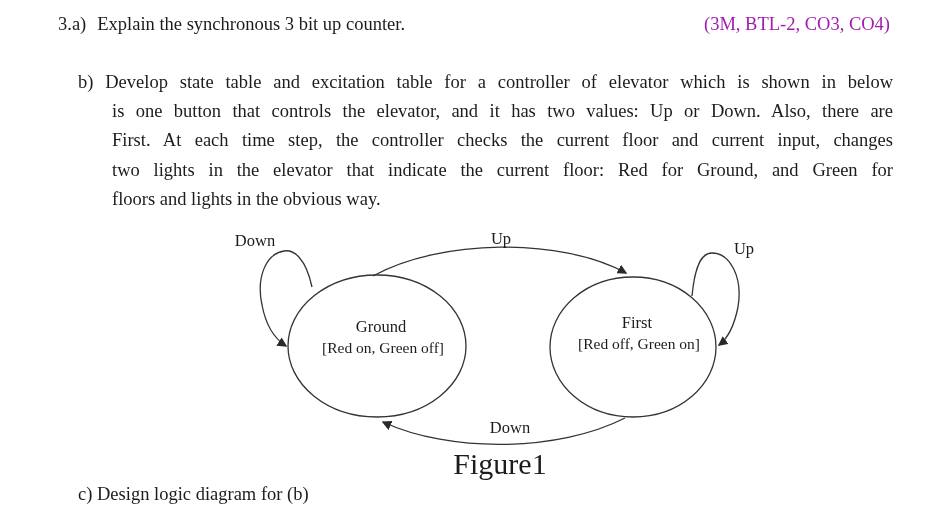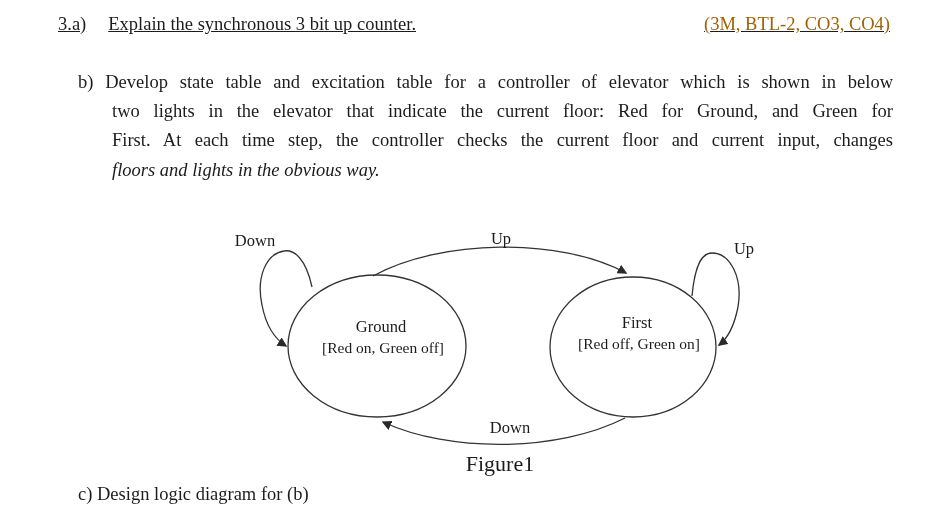--- a/index.html
+++ b/index.html
@@ -4,56 +4,57 @@
 <style>
   html,body{margin:0;padding:0;}
   body{
     width:944px;height:525px;position:relative;overflow:hidden;
     background:#ffffff;
     font-family:"Liberation Serif","DejaVu Serif",serif;
     color:#1c1c1c;
   }
   .abs{position:absolute;}
   .body-text{font-size:18.5px;line-height:29.2px;}
-  .marks{color:#a16207;}
+  .marks{color:#a21caf;}
   
-  #qa-row{top:10px;left:58px;width:832px;display:flex;align-items:baseline;text-decoration:underline;}
+  #qa-row{top:10px;left:58px;width:832px;display:flex;align-items:baseline;}
   #qa-row .qnum{flex:0 0 auto;}
-  #qa-row .qtext{flex:0 0 auto;margin-left:22px;}
+  #qa-row .qtext{flex:0 0 auto;margin-left:11px;}
   #qa-row .marks{margin-left:auto;}
   
   #qb-block{top:68px;left:78px;width:815px;}
   .para-line{text-align:justify;text-align-last:justify;}
   .para-line.cont{padding-left:34px;}
-  .last-line{display:flex;justify-content:space-between;padding-left:34px;font-style:italic;}
+  .last-line{display:flex;justify-content:space-between;padding-left:34px;}
   
   #state-diagram{top:225px;left:200px;width:600px;height:235px;}
   #figure-caption{top:452px;left:400px;width:200px;text-align:center;
-    font-size:22px;line-height:24px;}
+    font-size:30px;line-height:24px;}
   
   #qc-row{top:480px;left:78px;width:792px;display:flex;
     justify-content:space-between;align-items:baseline;flex-direction:column;}
   svg text{font-family:"Liberation Serif","DejaVu Serif",serif;fill:#1c1c1c;}
   .node-name{font-size:16.5px;}
   .node-out{font-size:15.5px;}
   .edge-label{font-size:16.5px;}
 </style>
 </head>
 <body>
 
 <div class="abs body-text" id="qa-row">
   <span class="qnum">3.a)</span>
   <span class="qtext">Explain the synchronous 3 bit up counter.</span>
   <span class="marks">(3M, BTL-2, CO3, CO4)</span>
 </div>
 
 <div class="abs body-text" id="qb-block">
   <div class="para-line">b) Develop state table and excitation table for a controller of elevator which is shown in below</div>
+  <div class="para-line cont">is one button that controls the elevator, and it has two values: Up or Down. Also, there are</div>
+  <div class="para-line cont">First. At each time step, the controller checks the current floor and current input, changes</div>
   <div class="para-line cont">two lights in the elevator that indicate the current floor: Red for Ground, and Green for</div>
-  <div class="para-line cont">First. At each time step, the controller checks the current floor and current input, changes</div>
   <div class="last-line">
     <span>floors and lights in the obvious way.</span>
   </div>
 </div>
 
 <svg class="abs" id="state-diagram" viewBox="0 0 600 235" width="600" height="235">
   <defs>
     <marker id="arr" viewBox="0 0 10 10" refX="8.5" refY="5" markerWidth="7.5" markerHeight="7.5" orient="auto">
       <path d="M0,0 L10,5 L0,10 z" fill="#2a2a2a"></path>
     </marker>

